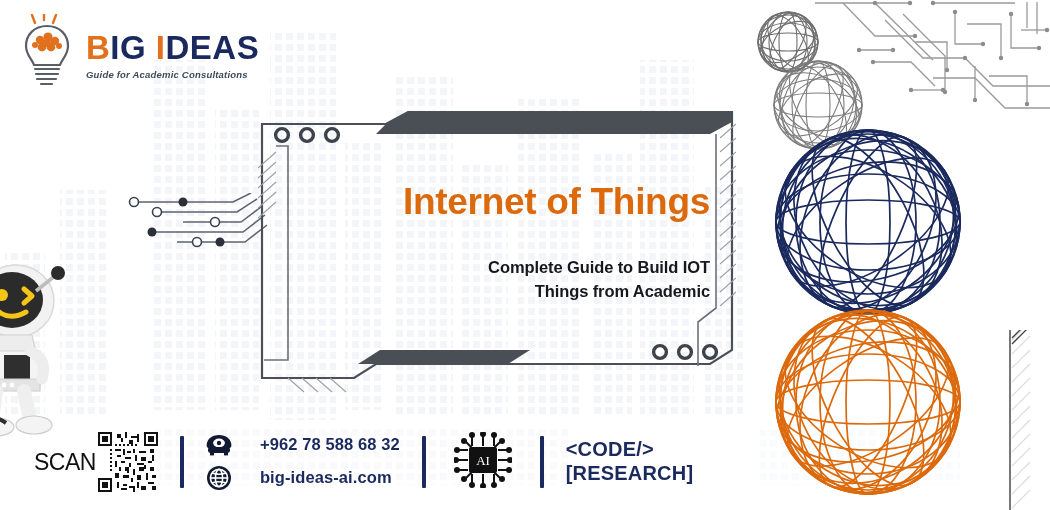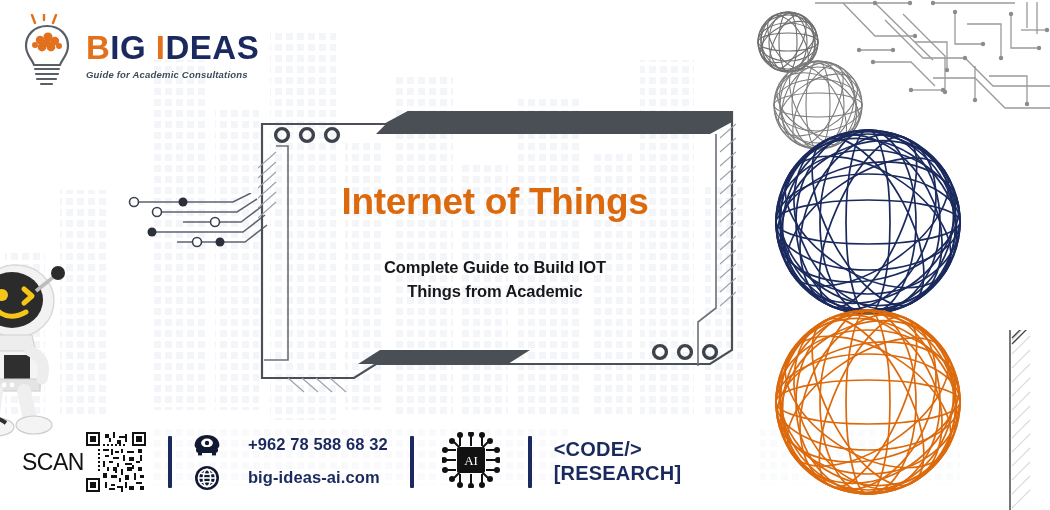--- a/index.html
+++ b/index.html
@@ -44,21 +44,21 @@
 
   
   .circuit-left { position: absolute; left: 125px; top: 193px; }
 
   
   .frame { position: absolute; left: 258px; top: 110px; }
 
   
   .headline {
     position: absolute; left: 280px; top: 183px;
-    width: 430px; text-align: center;
+    width: 430px; text-align: right;
   }
   .title {
     font-size: 37px; font-weight: bold; color: #DC6A0C;
     letter-spacing: -0.3px; line-height: 1.05;
   }
   .subtitle {
     margin-top: 34px;
     font-size: 16.5px; font-weight: bold; color: #17181c;
     line-height: 1.45; letter-spacing: -0.1px;
   }
@@ -67,21 +67,21 @@
   .spheres { position: absolute; right: 0; top: 0; }
 
   
   .robot { position: absolute; left: -18px; top: 255px; }
 
   
   .hatch-br { position: absolute; right: 18px; bottom: 0; }
 
   
   .footer {
-    position: absolute; left: 0; bottom: 8px;
+    position: absolute; left: 12px; bottom: 8px;
     width: 740px; height: 80px;
     display: flex; align-items: center;
   }
   .scan-block { display: flex; align-items: center; margin-left: 22px; }
   .scan-words { line-height: 0.88; }
   .scan-top { font-size: 23px; color: #111; letter-spacing: -0.5px; }
   .scan-bot { font-size: 40px; font-weight: bold; color: #111; letter-spacing: -1px; }
   .qr { margin-left: 2px; }
 
   .divider {

